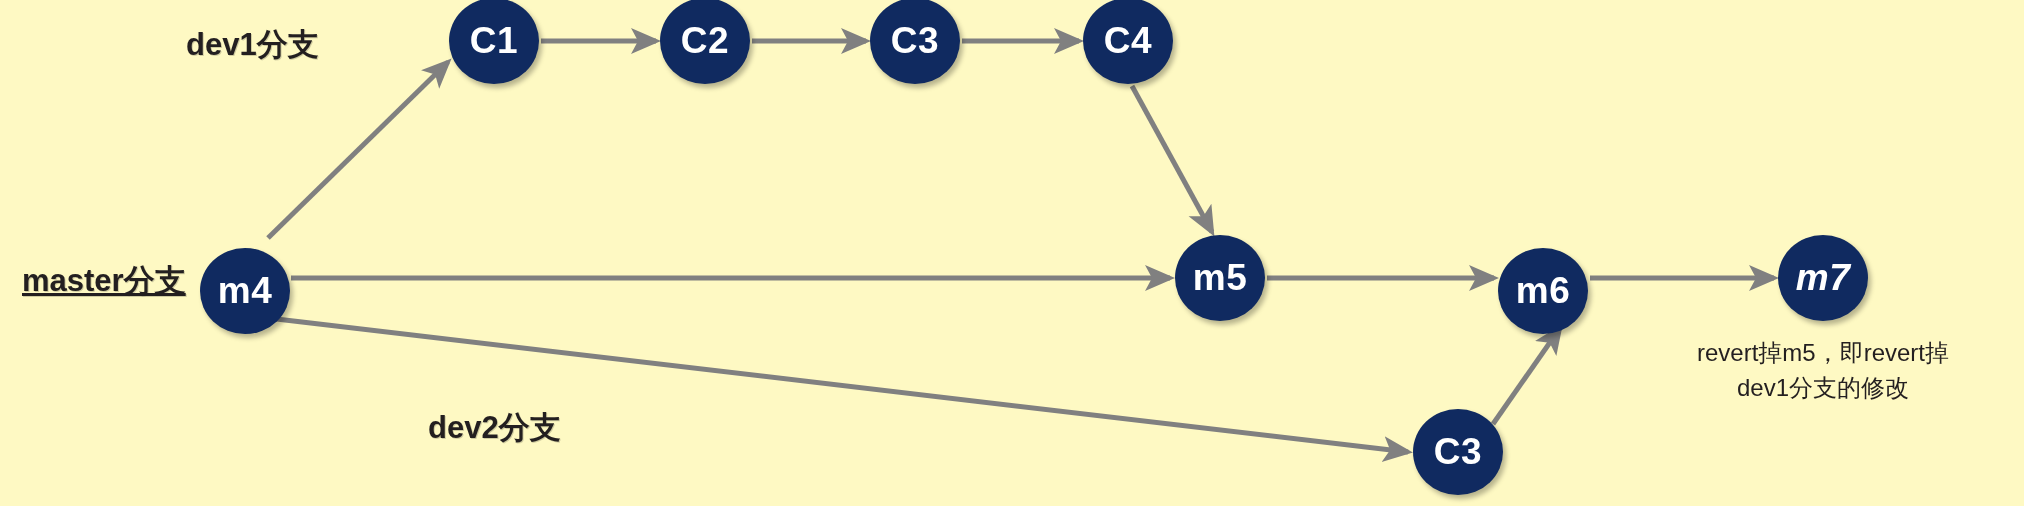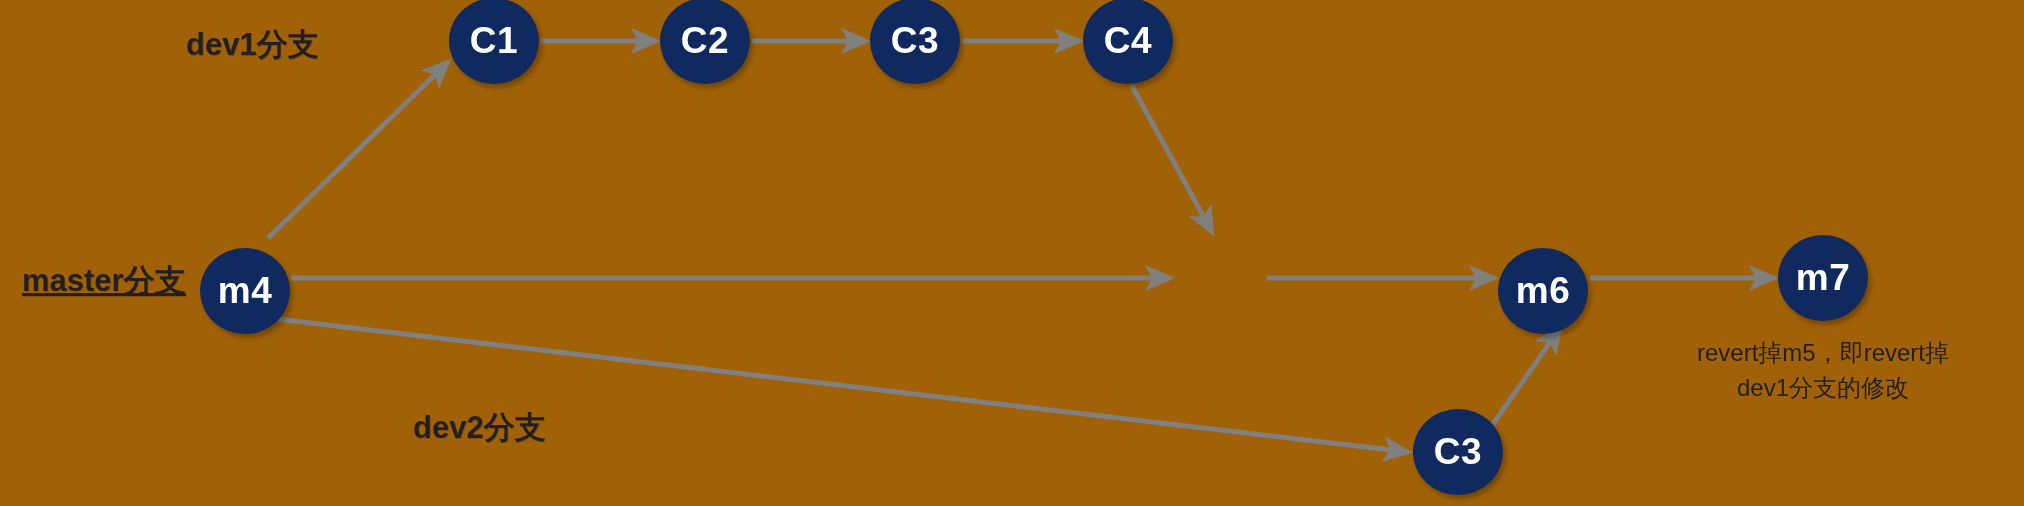--- a/index.html
+++ b/index.html
@@ -7,21 +7,21 @@
     padding: 0;
     background: #ffffff;
   }
   body {
     font-family: "Liberation Sans", "DejaVu Sans", sans-serif;
   }
   #diagram-root {
     position: relative;
     width: 2024px;
     height: 506px;
-    background: #a16207;
+    background: #fef9c3;
     overflow: hidden;
   }
   #edge-layer {
     position: absolute;
     left: 0;
     top: 0;
     width: 2024px;
     height: 506px;
   }
   .node {
@@ -96,42 +96,45 @@
 
     <line x1="1590" y1="278" x2="1774" y2="278" stroke="#808080" stroke-width="5" marker-end="url(#arrowhead)"></line>
 
     <line x1="268" y1="318" x2="1408" y2="452" stroke="#808080" stroke-width="5" marker-end="url(#arrowhead)"></line>
 
     <line x1="1493" y1="424" x2="1560" y2="328" stroke="#808080" stroke-width="5" marker-end="url(#arrowhead)"></line>
   </svg>
 
   <div class="branch-label" style="left:186px; top:24px;">dev1分支</div>
   <div class="branch-label" style="left:22px; top:260px;text-decoration:underline;">master分支</div>
-  <div class="branch-label" style="left:413px; top:407px;">dev2分支</div>
+  <div class="branch-label" style="left:428px; top:407px;">dev2分支</div>
 
   <div class="node node-commit" style="left:449px; top:-2px;">
     <span class="node-label">C1</span>
   </div>
   <div class="node node-commit" style="left:660px; top:-2px;">
     <span class="node-label">C2</span>
   </div>
   <div class="node node-commit" style="left:870px; top:-2px;">
     <span class="node-label">C3</span>
   </div>
   <div class="node node-commit" style="left:1083px; top:-2px;">
     <span class="node-label">C4</span>
   </div>
 
   <div class="node node-commit" style="left:200px; top:248px;">
     <span class="node-label">m4</span>
   </div>
+  <div class="node node-commit" style="left:1175px; top:235px;">
+    <span class="node-label">m5</span>
+  </div>
   <div class="node node-commit" style="left:1498px; top:248px;">
     <span class="node-label">m6</span>
   </div>
-  <div class="node node-commit" style="left:1778px; top:235px;">
+  <div class="node node-commit" style="left:1778px; top:235px;font-style:italic;">
     <span class="node-label">m7</span>
   </div>
 
   <div class="node node-commit" style="left:1413px; top:409px;">
     <span class="node-label">C3</span>
   </div>
 
   <div class="caption" style="left:1618px; top:336px; width:410px;">
     <span class="caption-line">revert掉m5，即revert掉</span>
     <span class="caption-line">dev1分支的修改</span>

